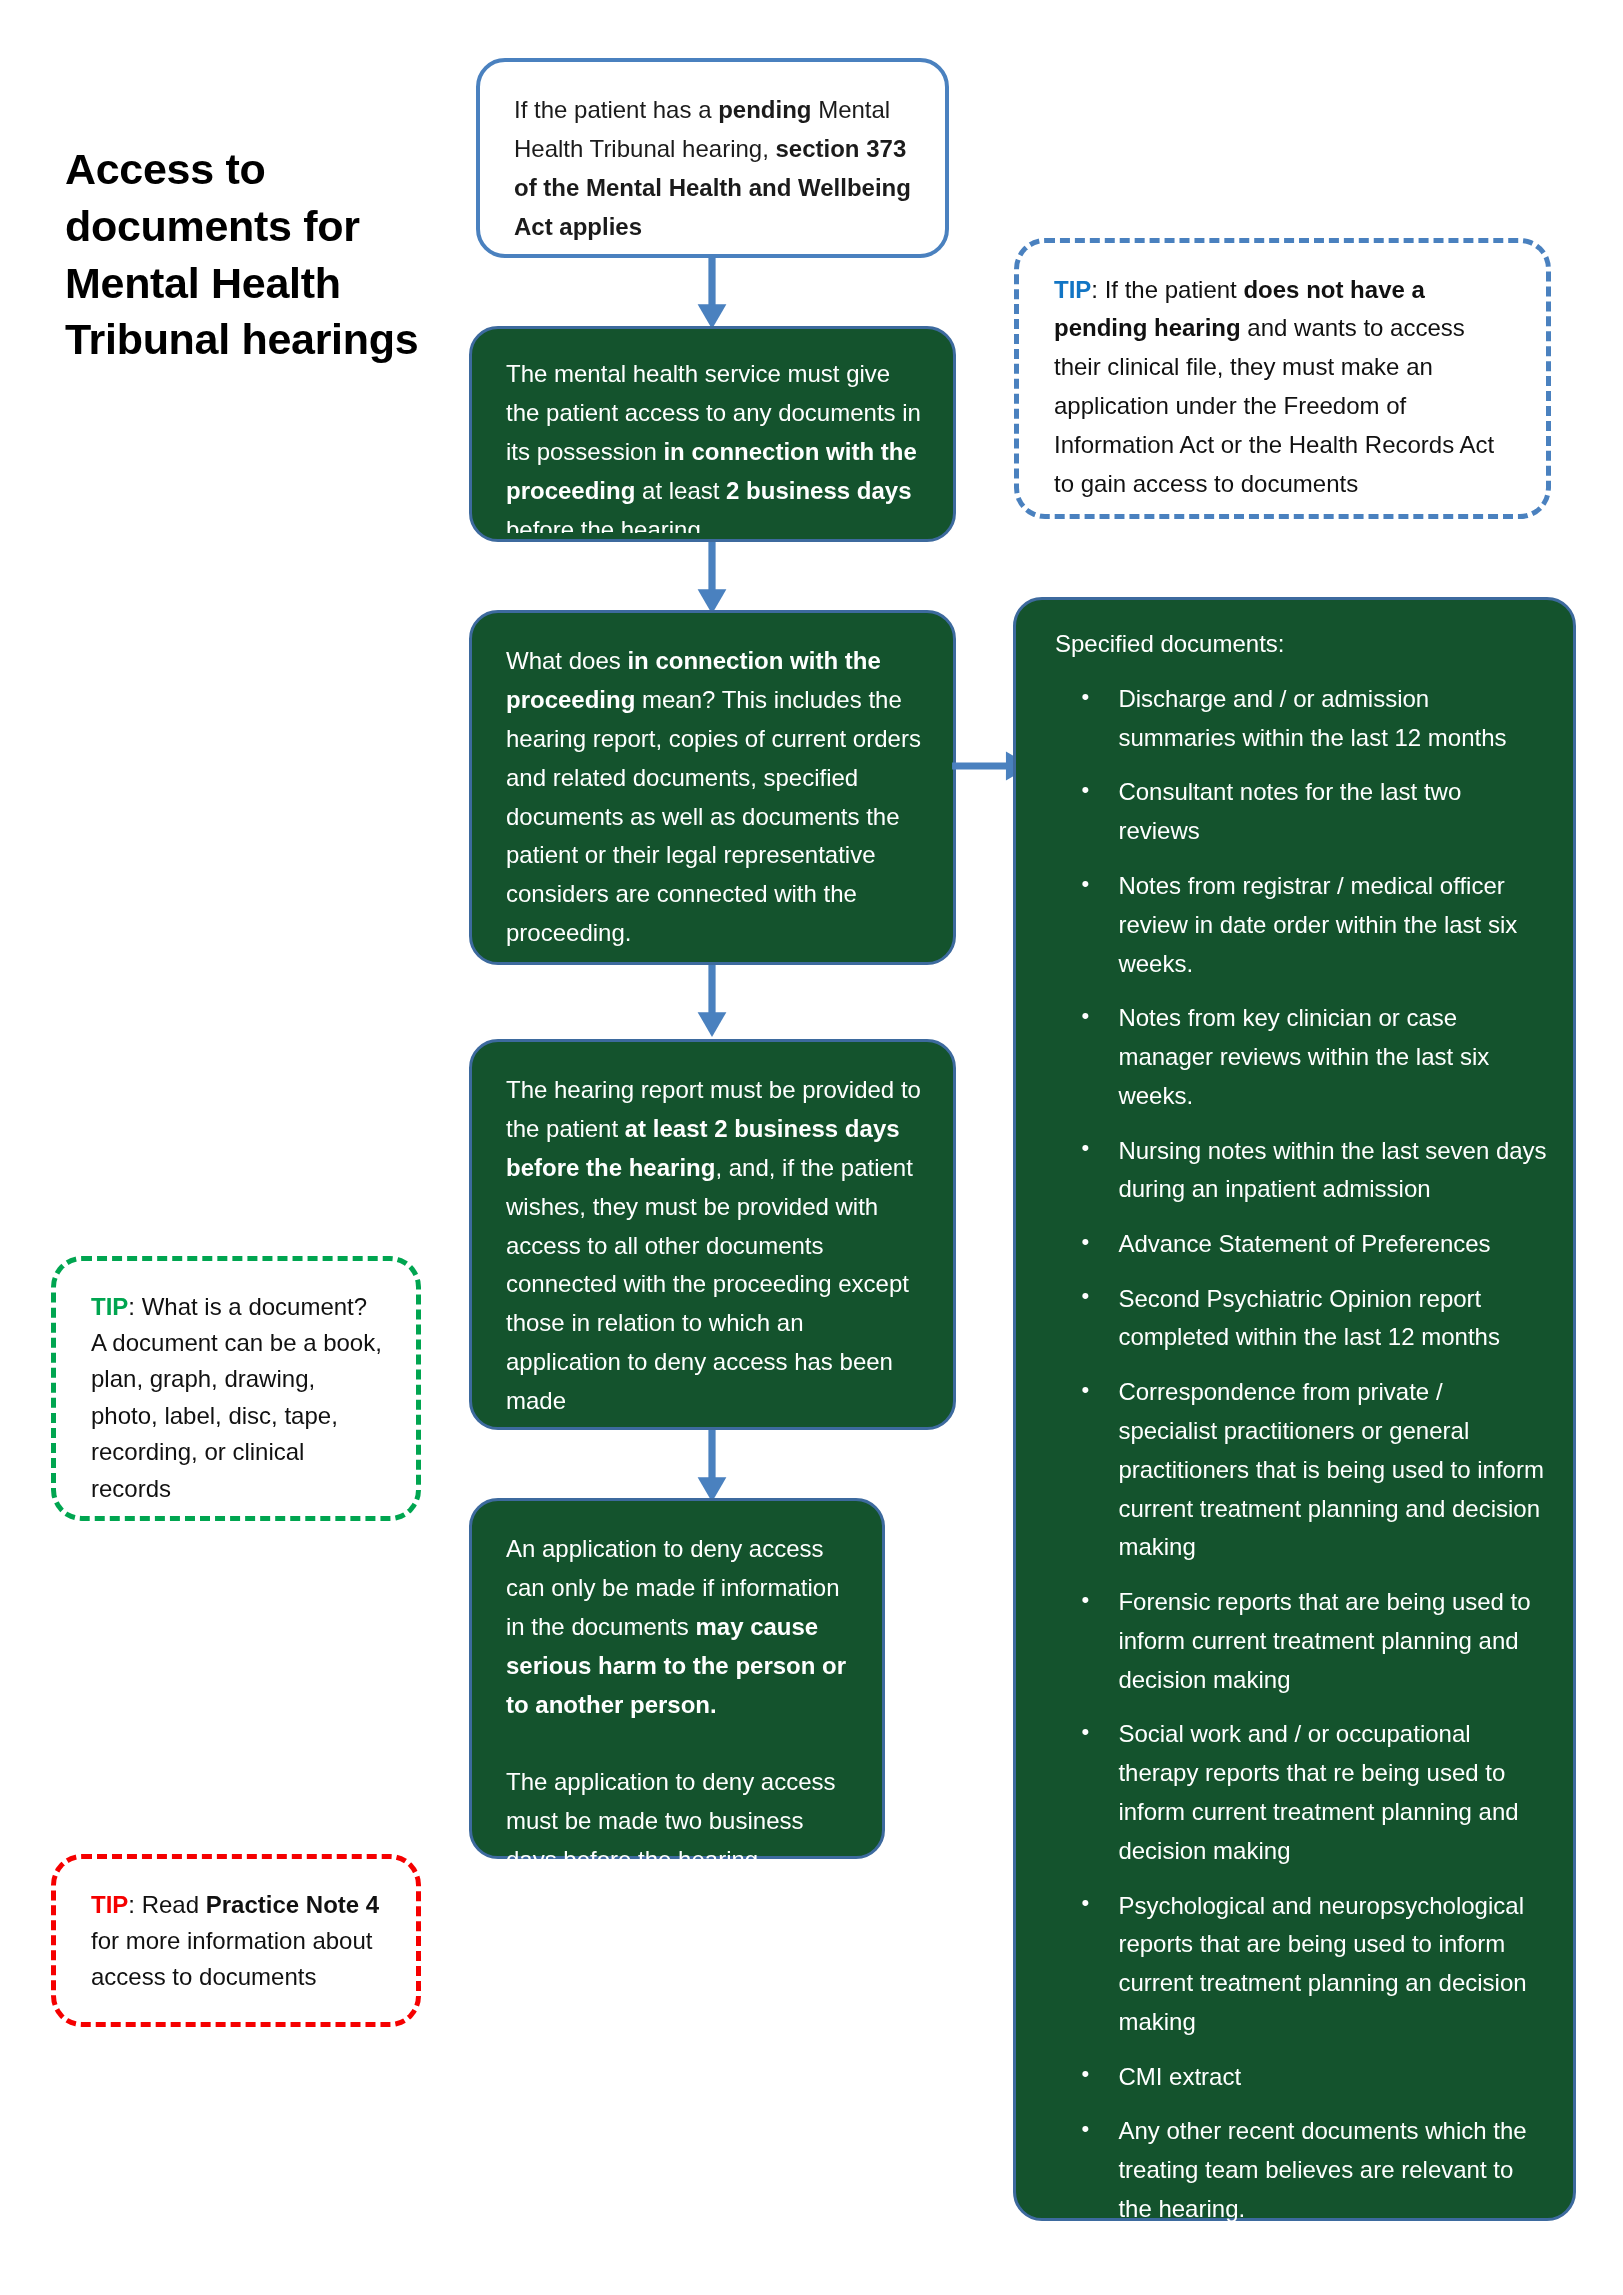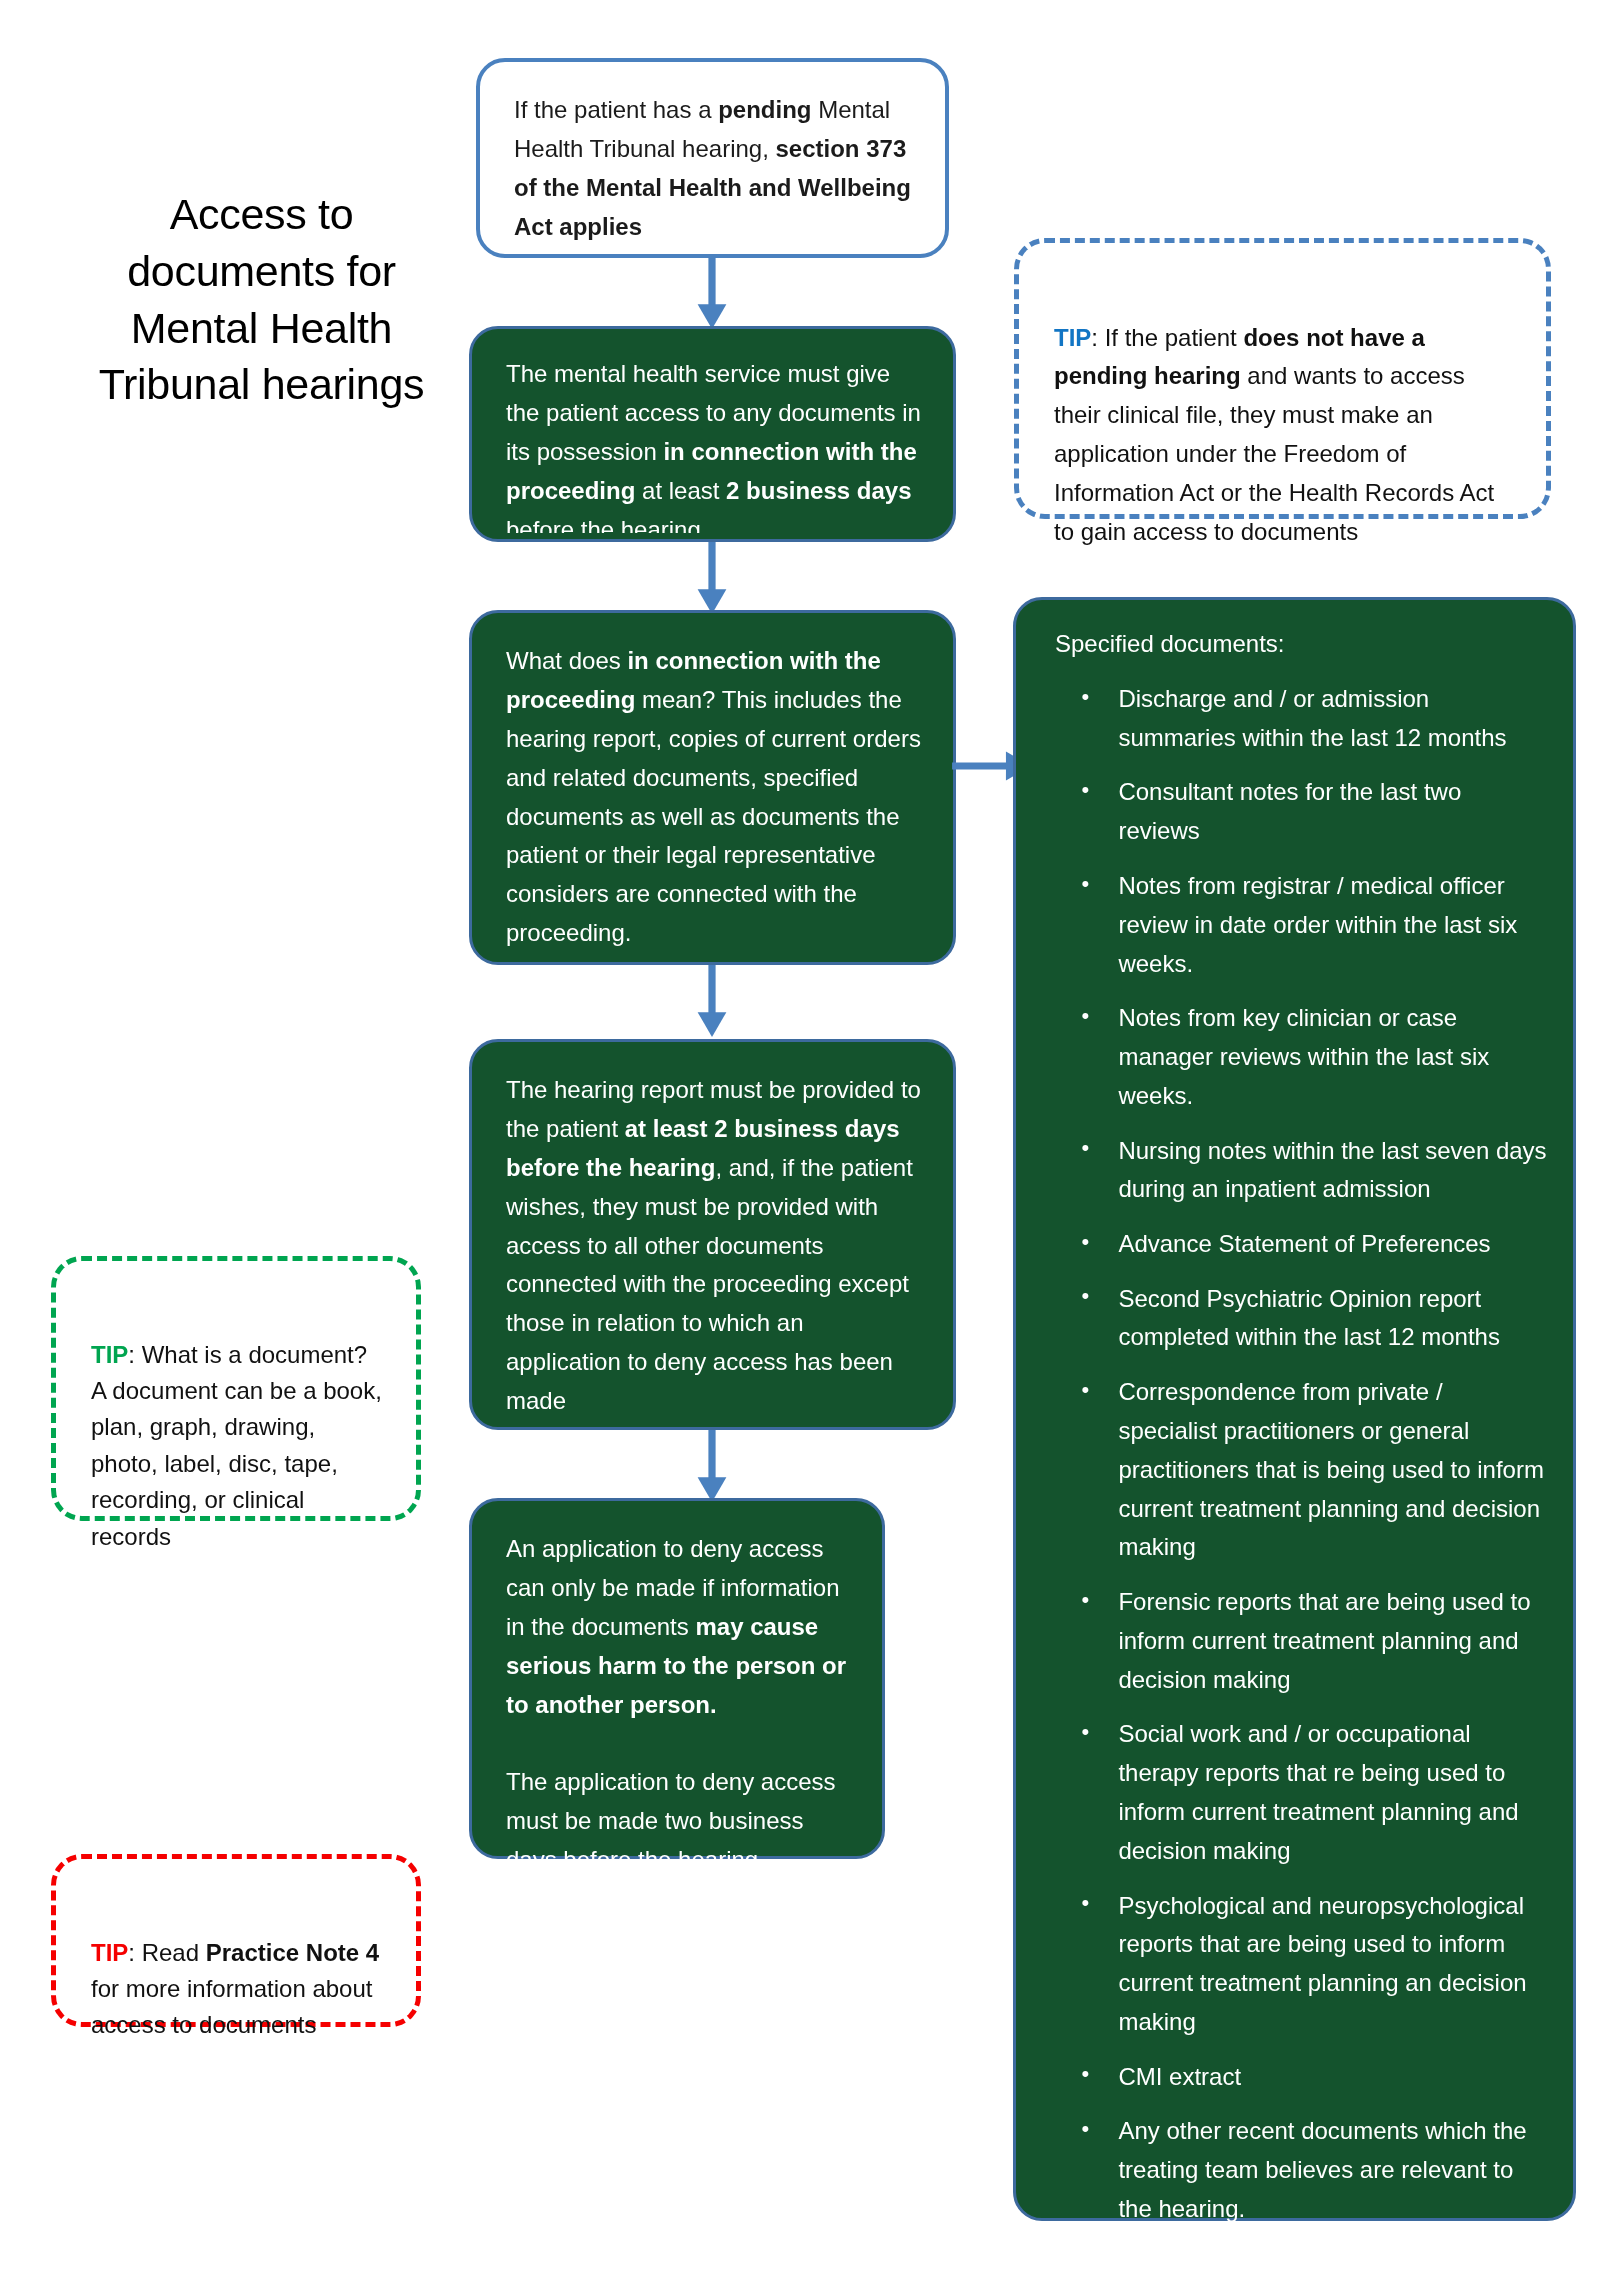--- a/index.html
+++ b/index.html
@@ -17,27 +17,25 @@
     background: #ffffff;
     overflow: hidden;
   }
 
   
   #title {
     position: absolute;
     left: 65px;
     top: 141px;
     width: 393px;
-    text-align: center;
     font-size: 43px;
     line-height: 1.32;
-    font-weight: normal;
+    font-weight: bold;
     color: #000000;
     letter-spacing: -0.3px;
-    margin-top: 45px;
   }
 
   
   .node {
     position: absolute;
     box-sizing: border-box;
     border-radius: 29px;
   }
   .node-outline {
     background: #ffffff;
@@ -71,21 +69,20 @@
     border-style: dashed;
   }
   .tip-body {
     position: absolute;
     left: 35px;
     right: 29px;
     top: 27.5px;
     font-size: 24px;
     line-height: 1.62;
     color: #111111;
-    margin-top: 48px;
   }
   .tip-body b { font-weight: bold; }
   .tip-label { font-weight: bold; }
 
   .tip-blue   { border-color: #4a81bf; }
   .tip-blue   .tip-label { color: #1275c4; }
   .tip-green  { border-color: #00a550; }
   .tip-green  .tip-label { color: #00a550; }
   .tip-orange { border-color: #f59a42; }
   .tip-orange .tip-label { color: #f59a42; }

